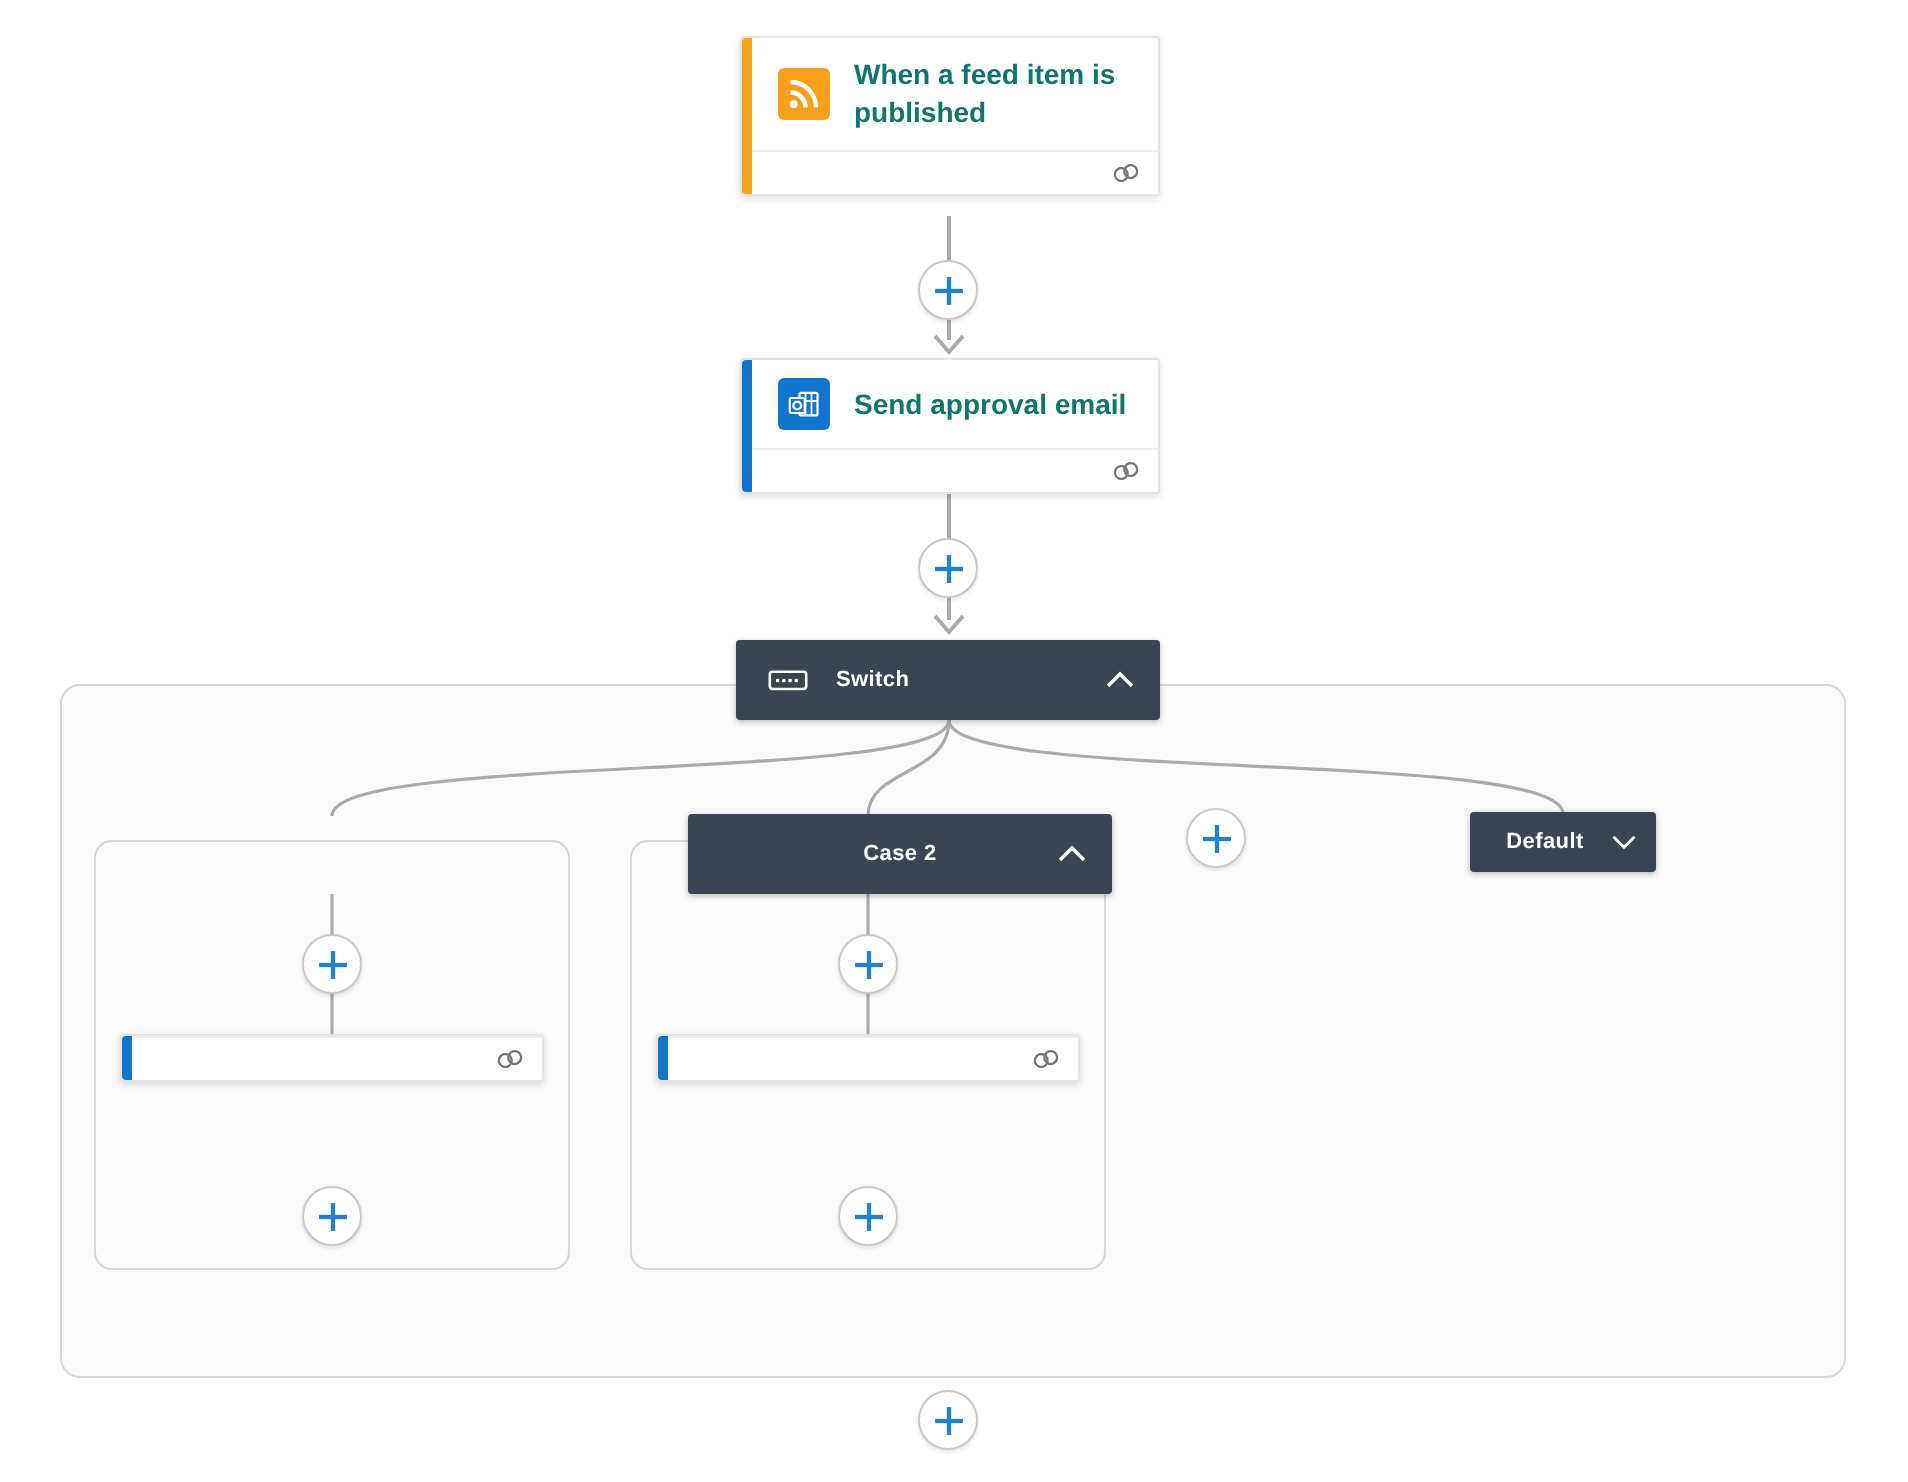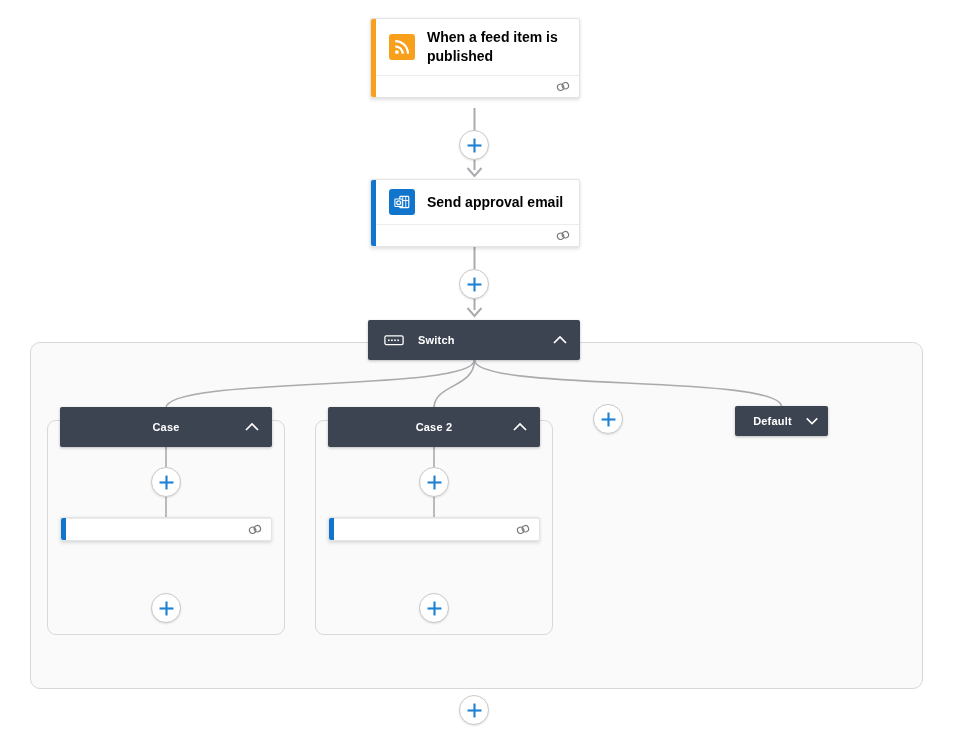--- a/index.html
+++ b/index.html
@@ -42,21 +42,21 @@
     position:absolute; width:210px; background:#ffffff;
     border:1px solid #e4e4e4; border-radius:2px; z-index:2;
     box-shadow:0 1.2px 3.6px rgba(0,0,0,.13); cursor:pointer;
   }
   .card-main { display:flex; align-items:center; padding:9px 12px 9px 12px; min-height:44px; }
   .card-accent { position:absolute; left:0; top:0; bottom:0; width:5px; border-radius:2px 0 0 2px; }
   .op-icon {
     width:26px; height:26px; border-radius:3px; flex:0 0 26px;
     display:flex; align-items:center; justify-content:center; margin:0 12px 0 6px;
   }
-  .card-title { font-size:14px; font-weight:700; color:#000000; line-height:1.35; }
+  .card-title { font-size:14px; font-weight:700; color:#0f766e; line-height:1.35; }
   .card-footer {
     border-top:1px solid #ececec; height:22px;
     display:flex; align-items:center; justify-content:flex-end; padding-right:8px;
   }
   .link-btn { display:flex; cursor:pointer; }
 
   
   .plus {
     position:absolute; width:30px; height:30px; border-radius:50%;
     background:#ffffff; border:1px solid #c9c9c9; z-index:3;
@@ -176,30 +176,22 @@
       </svg>
     </span>
     <span class="hdr-label">Switch</span>
     <span class="chev">
       <svg width="16" height="10" viewBox="0 0 16 10">
           <polyline points="2,8 8,2 14,8" stroke="#ffffff" stroke-width="1.7" fill="none"></polyline>
         </svg>
     </span>
   </div>
 
-  <div class="scope-header hdr-centered" style="left:60px; top:407px; width:212px;">
-    <span class="hdr-label">Case</span>
-    <span class="chev">
-      <svg width="16" height="10" viewBox="0 0 16 10">
-          <polyline points="2,8 8,2 14,8" stroke="#ffffff" stroke-width="1.7" fill="none"></polyline>
-        </svg>
-    </span>
-  </div>
-
-  <div class="scope-header hdr-centered" style="left:328px; top:407px; width:212px;">
+
+  <div class="scope-header hdr-centered" style="left:344px; top:407px; width:212px;">
     <span class="hdr-label">Case 2</span>
     <span class="chev">
       <svg width="16" height="10" viewBox="0 0 16 10">
           <polyline points="2,8 8,2 14,8" stroke="#ffffff" stroke-width="1.7" fill="none"></polyline>
         </svg>
     </span>
   </div>
 
   <div class="plus" style="left:593px; top:404px;">
     <svg width="15" height="15" viewBox="0 0 14 14">

